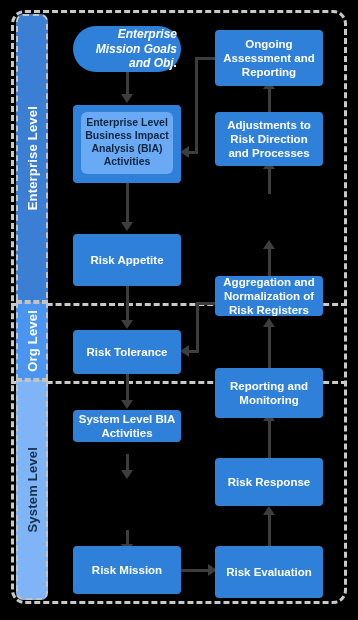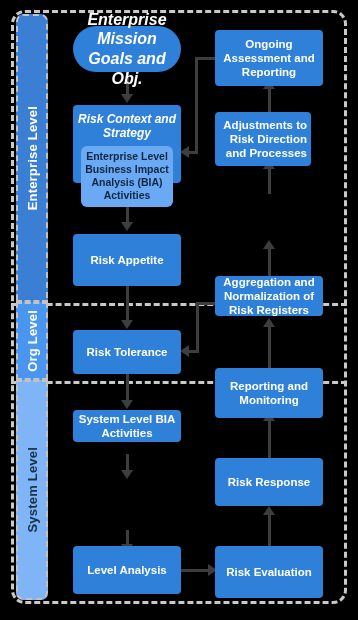--- a/index.html
+++ b/index.html
@@ -97,21 +97,22 @@
     text-align: center;
     display: flex;
     align-items: center;
     justify-content: center;
     padding: 2px 4px;
     z-index: 5;
   }
   .node.pill {
     border-radius: 999px;
     font-style: italic;
-    font-size: 16px;
+    font-size: 12px;
+    text-align: right;
   }
   .node.titled {
     flex-direction: column;
     justify-content: flex-start;
     padding-top: 7px;
   }
   .node-title {
     font-style: italic;
     font-size: 12px;
     font-weight: bold;
@@ -187,21 +188,20 @@
   </div>
 
   <div class="node pill" style="left:73px; top:26px; width:108px; height:46px;">
     <span>Enterprise Mission Goals and Obj.</span>
   </div>
 
   <div class="conn v" style="left:125.5px; top:72px; height:24px;"></div>
   <div class="arrow down" style="left:121px; top:94px;"></div>
 
   <div class="node titled" style="left:73px; top:105px; width:108px; height:78px;">
-    <div class="node-title">Risk Context and Strategy</div>
     <div class="subnode">Enterprise Level Business Impact Analysis (BIA) Activities</div>
   </div>
 
   <div class="conn v" style="left:125.5px; top:183px; height:41px;"></div>
   <div class="arrow down" style="left:121px; top:222px;"></div>
 
   <div class="node" style="left:73px; top:234px; width:108px; height:52px;">
     <span>Risk Appetite</span>
   </div>
 
@@ -220,21 +220,21 @@
   </div>
 
   <div class="conn v" style="left:125.5px; top:454px; height:20px;"></div>
   <div class="arrow down" style="left:121px; top:470px;"></div>
 
 
   <div class="conn v" style="left:125.5px; top:530px; height:18px;"></div>
   <div class="arrow down" style="left:121px; top:544px;"></div>
 
   <div class="node" style="left:73px; top:546px; width:108px; height:48px;">
-    <span>Level Analysis</span>
+    <span>Risk Mission</span>
   </div>
 
   <div class="conn h" style="left:181px; top:568.5px; width:29px;"></div>
   <div class="arrow right" style="left:208px; top:564px;"></div>
 
   <div class="node" style="left:215px; top:546px; width:108px; height:52px;">
     <span>Risk Evaluation</span>
   </div>
 
   <div class="conn v" style="left:267.5px; top:512px; height:34px;"></div>
@@ -258,21 +258,21 @@
     <span>Aggregation and Normalization of Risk Registers</span>
   </div>
 
   <div class="conn v" style="left:267.5px; top:246px; height:30px;"></div>
   <div class="arrow up" style="left:263px; top:240px;"></div>
 
 
   <div class="conn v" style="left:267.5px; top:166px; height:28px;"></div>
   <div class="arrow up" style="left:263px; top:160px;"></div>
 
-  <div class="node" style="left:215px; top:112px; width:96px; height:54px;text-align:right;">
+  <div class="node" style="left:215px; top:112px; width:108px; height:54px;">
     <span>Adjustments to Risk Direction and Processes</span>
   </div>
 
   <div class="conn v" style="left:267.5px; top:86px; height:26px;"></div>
   <div class="arrow up" style="left:263px; top:80px;"></div>
 
   <div class="node" style="left:215px; top:30px; width:108px; height:56px;">
     <span>Ongoing Assessment and Reporting</span>
   </div>
 

